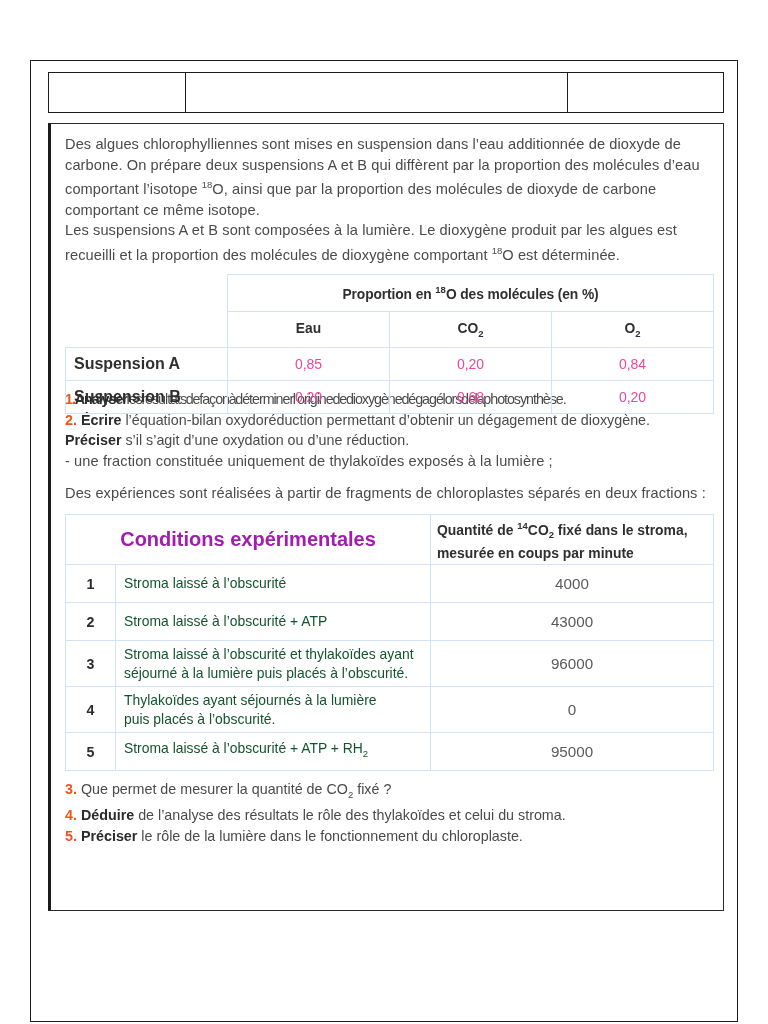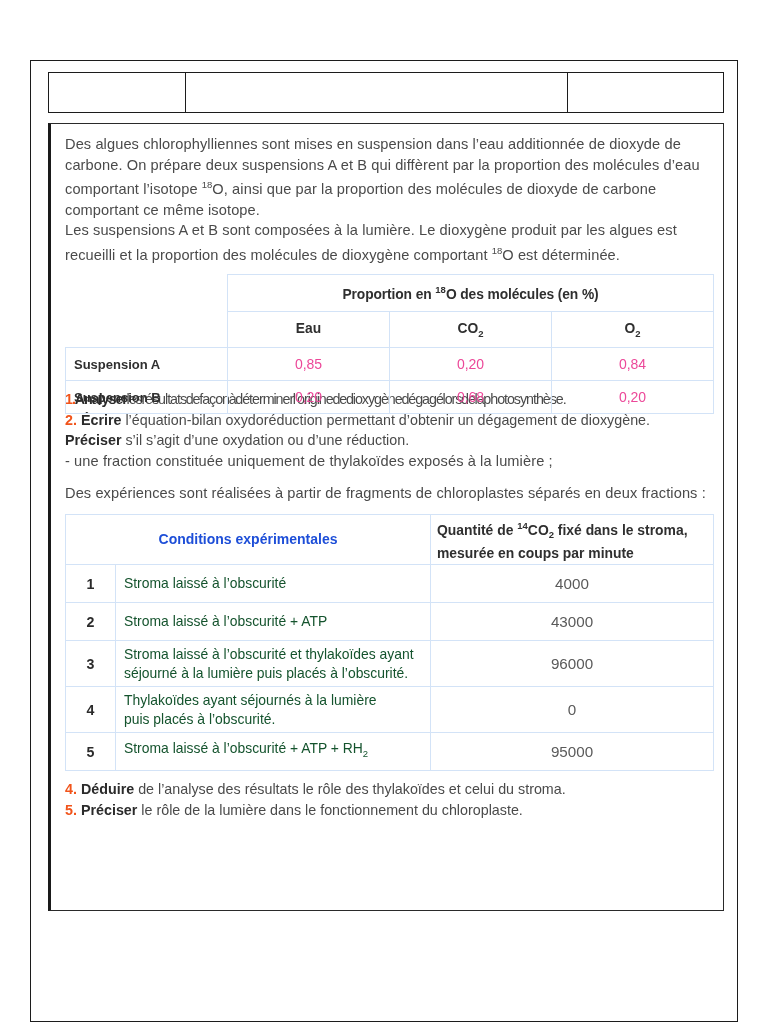--- a/index.html
+++ b/index.html
@@ -74,21 +74,21 @@
     text-align:center;
     color:#ec4899;
     font-size:14px;
     padding:2px 4px;
   }
   table.t1 td.blank{ border:none; }
   table.t1 td.rowlabel{
     text-align:left;
     font-weight:bold;
     color:#2f2f2f;
-    font-size:13px;
+    font-size:16px;
     padding-left:8px;
   }
   table.t1 td.head-span{
     font-weight:bold;
     color:#2f2f2f;
     font-size:13.8px;
     height:32px;
     letter-spacing:-0.1px;
   }
   table.t1 td.colhead{
@@ -112,23 +112,23 @@
     border-collapse:collapse;
     width:648px;
     table-layout:fixed;
     margin-top:10px;
   }
   table.t2 td, table.t2 th{
     border:1px solid #d3e3f7;
     box-sizing:border-box;
   }
   table.t2 th.h-left{
-    font-size:14px;
-    font-weight:bold;
-    color:#1d4ed8;
+    font-size:20px;
+    font-weight:bold;
+    color:#a21caf;
     height:49px;
     text-align:center;
   }
   table.t2 th.h-right{
     font-size:13.9px;
     font-weight:bold;
     color:#2f2f2f;
     height:49px;
     text-align:left;
     line-height:18px;
@@ -251,20 +251,21 @@
       </tr>
       <tr class="r-short">
         <td class="idx">5</td>
         <td class="cond"><span>Stroma laissé à l’obscurité + ATP + RH</span><span class="sub">2</span></td>
         <td class="val">95000</td>
       </tr>
     </tbody>
       </table>
 
     <div class="after-table">
+      <div class="qrow"><span class="qnum">3.</span><span> Que permet de mesurer la quantité de CO</span><span class="sub">2</span><span> fixé ?</span></div>
 
       <div class="qrow"><span class="qnum">4.</span>&nbsp;<span class="qverb">Déduire</span><span> de l’analyse des résultats le rôle des thylakoïdes et celui du stroma.</span></div>
 
       <div class="qrow"><span class="qnum">5.</span>&nbsp;<span class="qverb">Préciser</span><span> le rôle de la lumière dans le fonctionnement du chloroplaste.</span></div>
     </div>
 
   </div>
 </div>
 
 </body></html>

